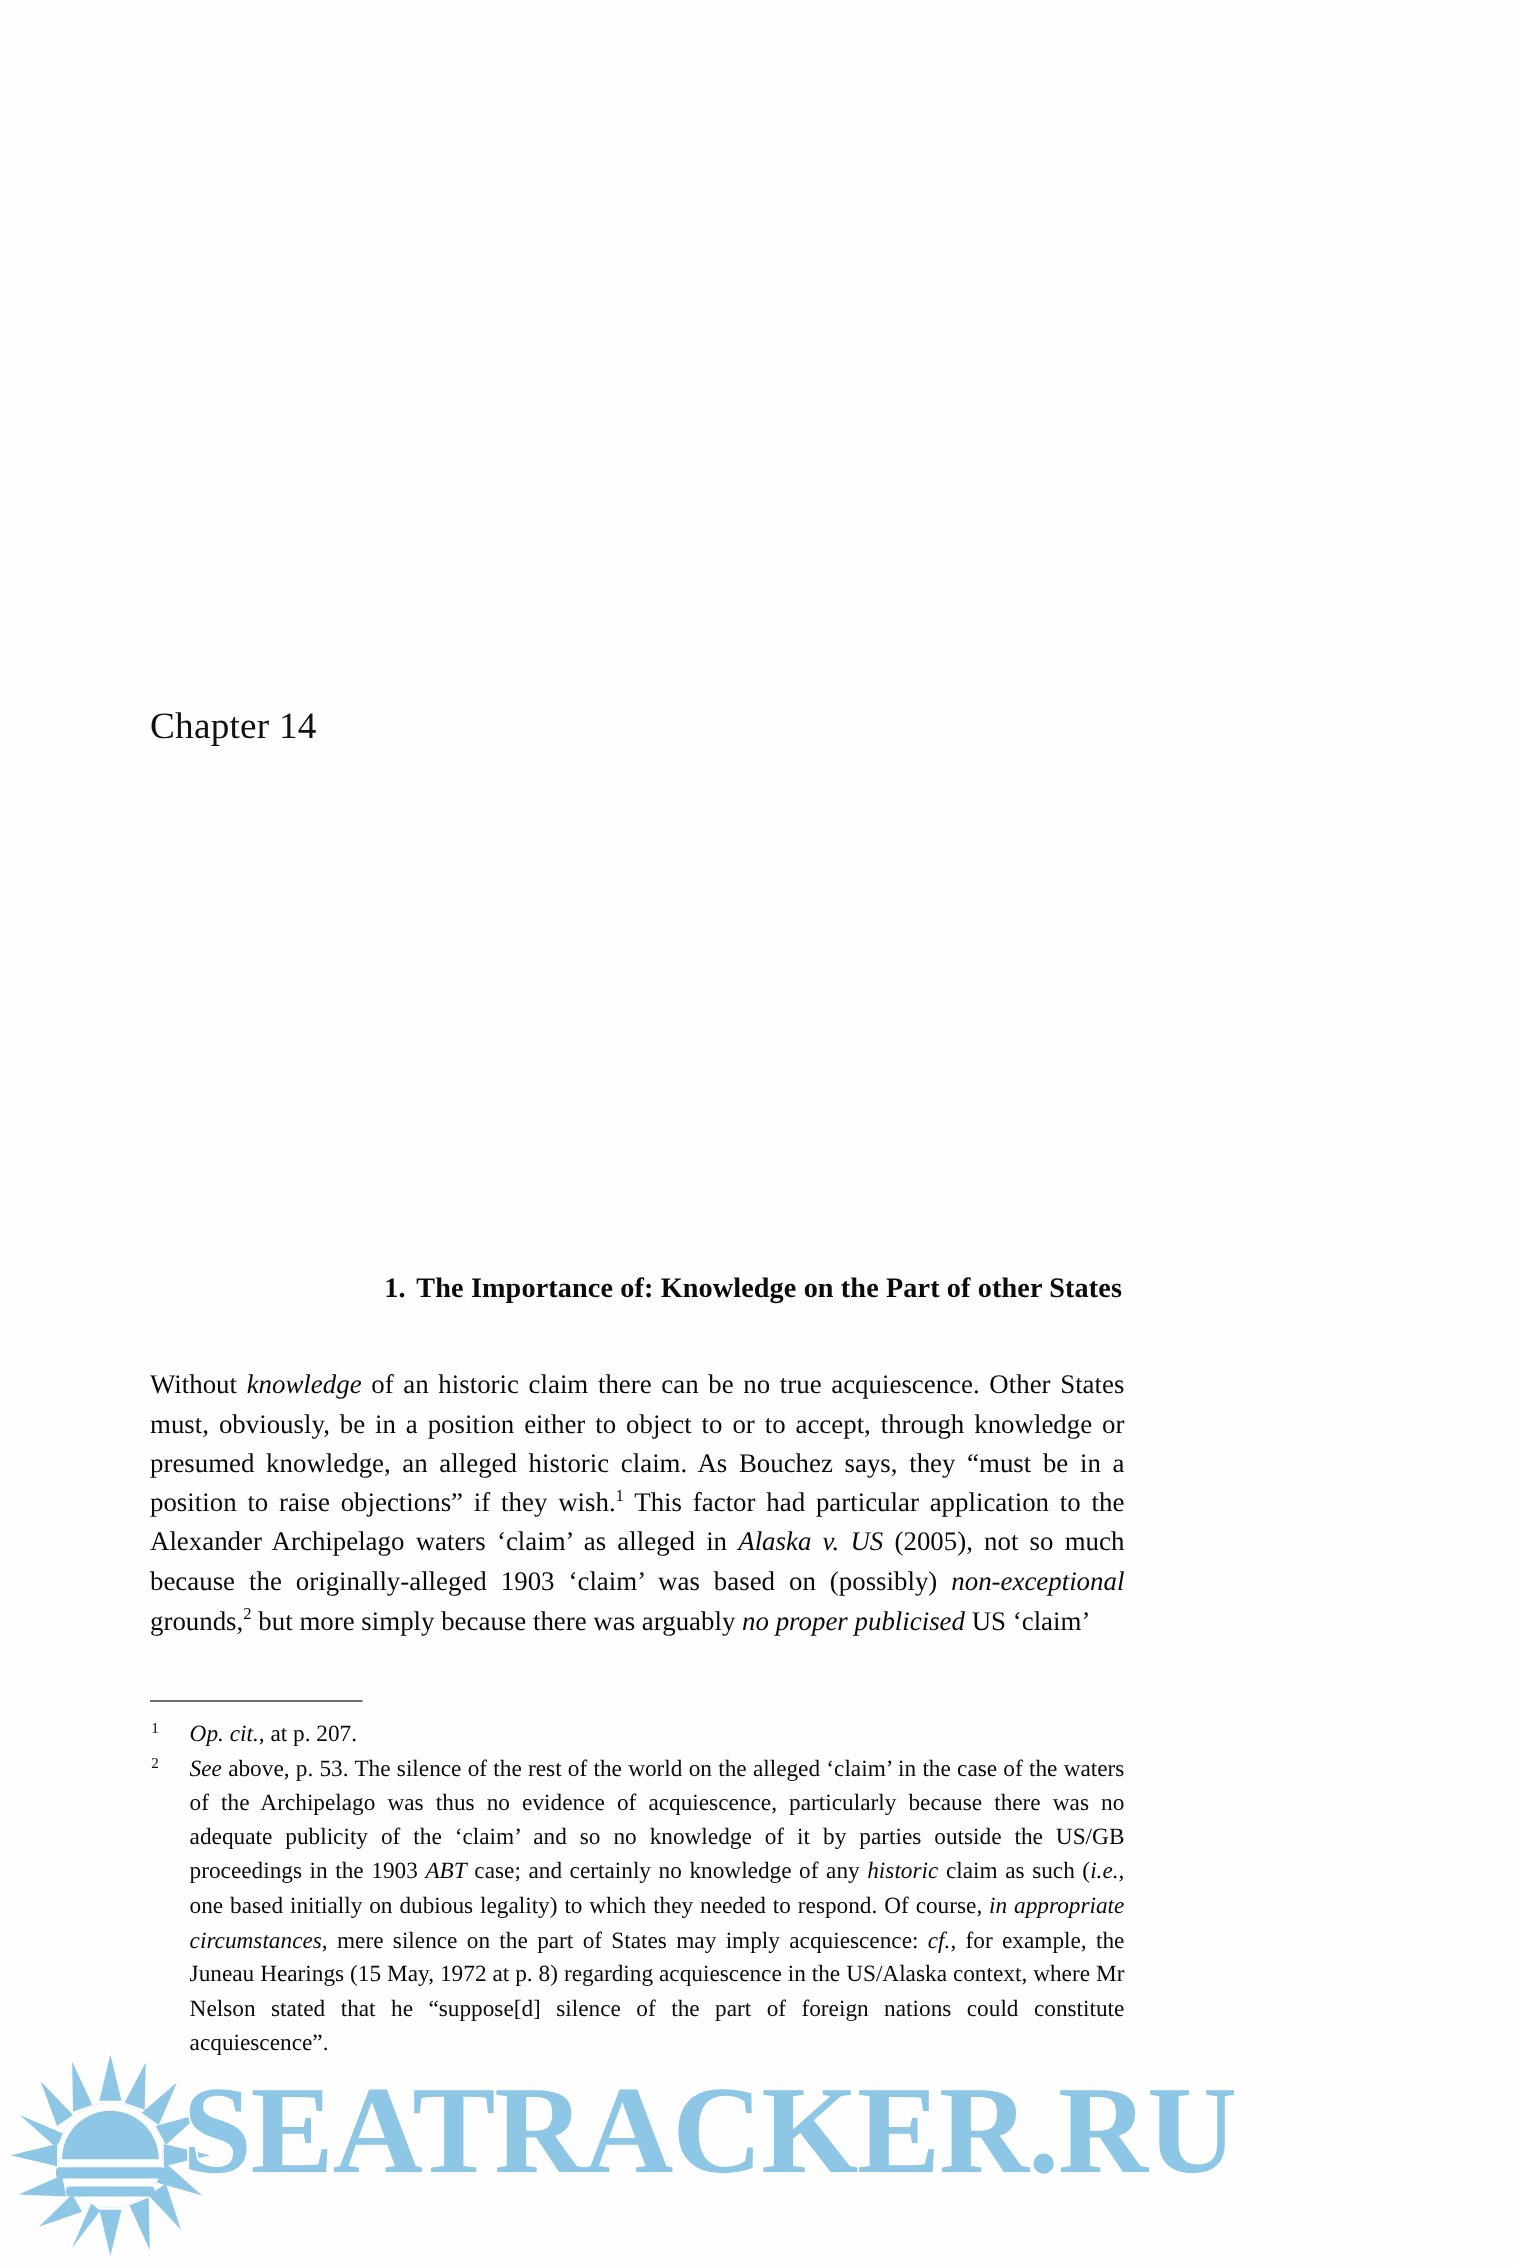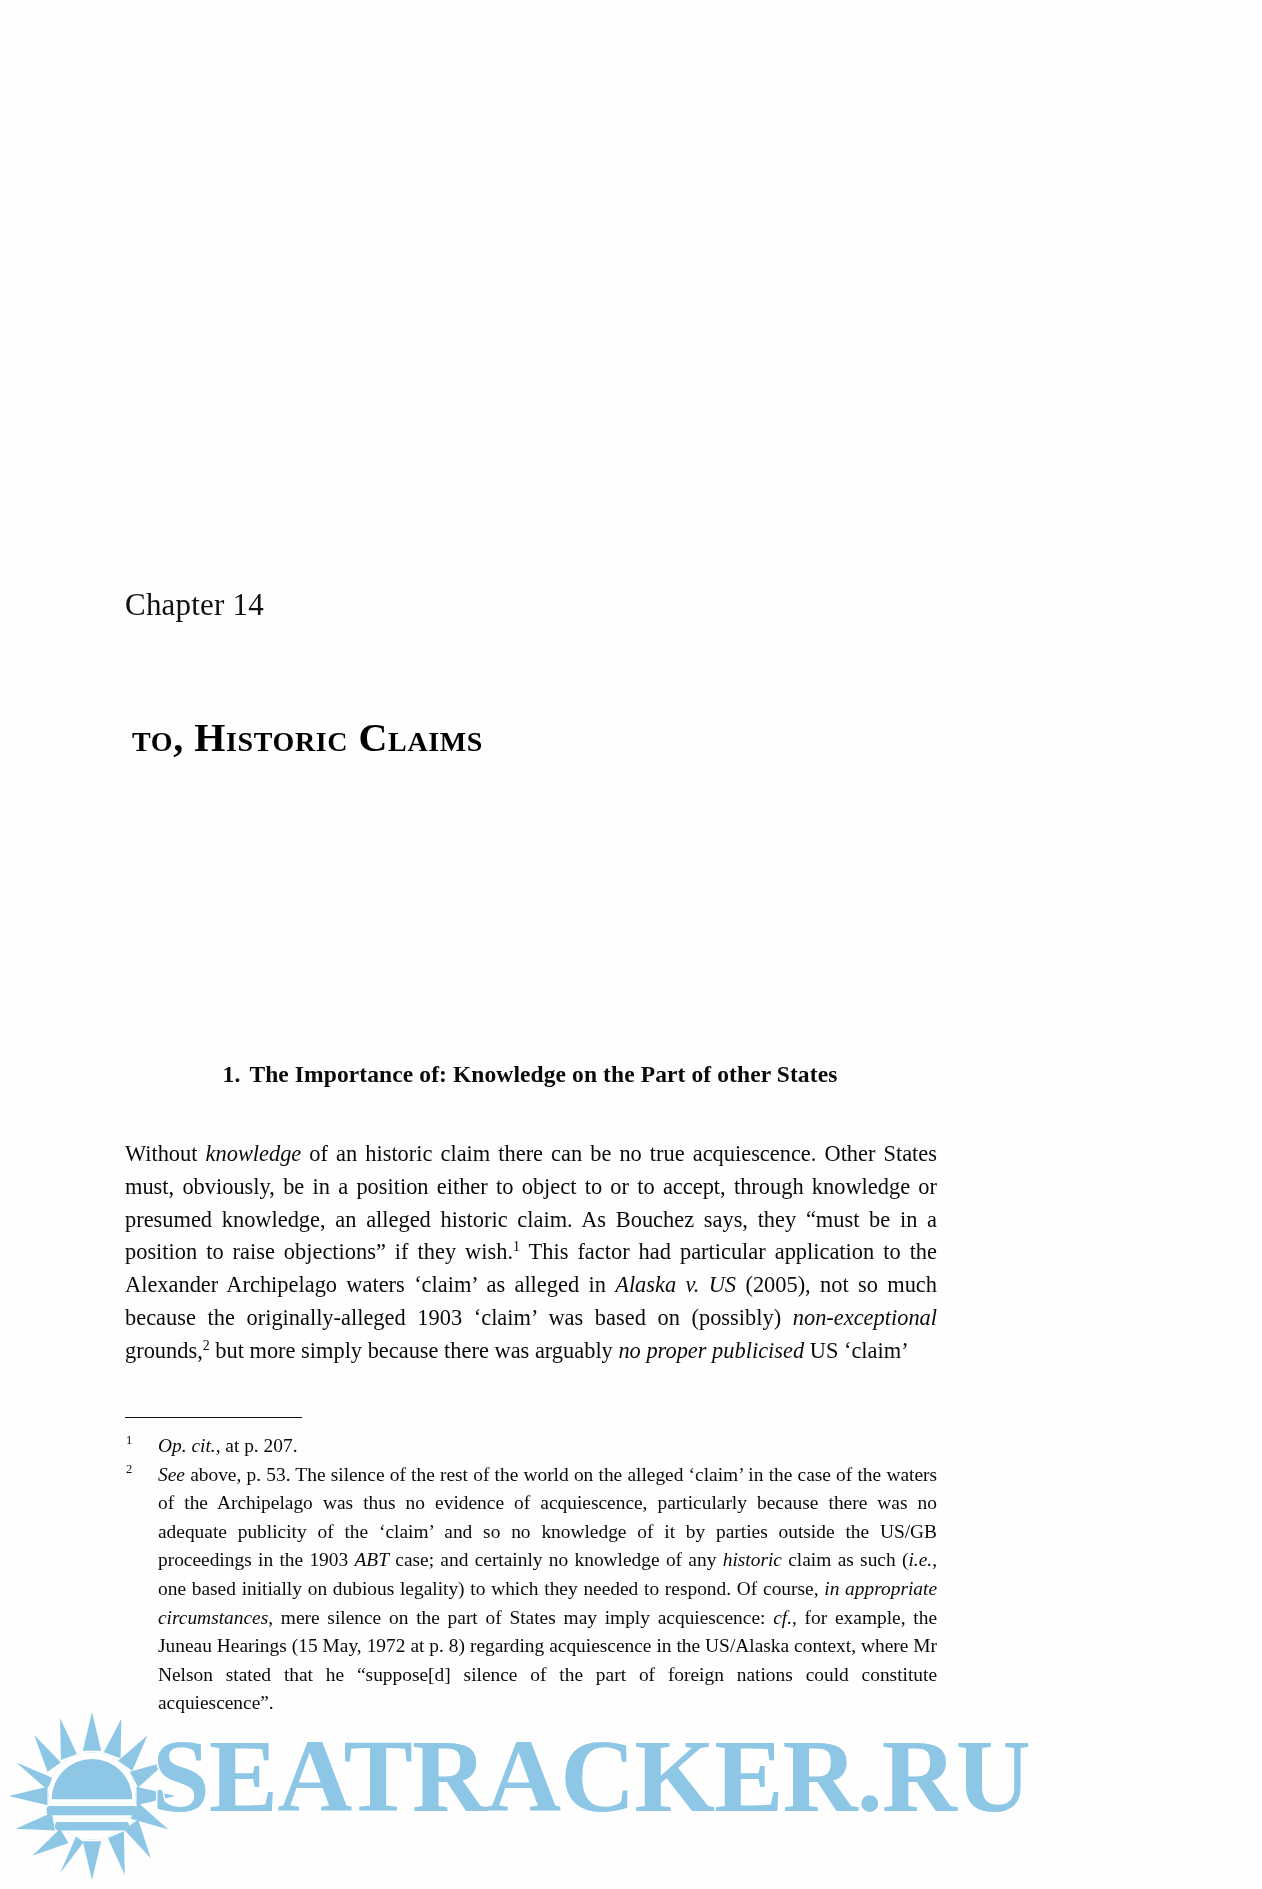--- a/index.html
+++ b/index.html
@@ -60,21 +60,21 @@
     display: block;
     white-space: nowrap;
   }
 
   
   .section-heading {
     position: absolute;
     top: 1041px;
     left: 0;
     width: 810px;
-    text-align: center;
+    text-align: right;
     font-size: 23.5px;
     letter-spacing: 0.1px;
     color: #0b0b0b;
   }
   .section-heading .num {
     margin-right: 9px;
   }
 
   
   .body-para {
@@ -179,21 +179,20 @@
 </style>
 </head>
 <body>
 
 <div class="page">
   <div class="content">
 
     <div class="chapter-label">Chapter 14</div>
 
     <h1 class="chapter-title">
-      <span class="ln">to, Historic Claims</span>
     </h1>
 
     <h2 class="section-heading">
       <span class="num">1.</span><span>The Importance of: Knowledge on the Part of other States</span>
     </h2>
 
     <p class="body-para"><span>Without </span><i>knowledge</i><span> of an historic claim there can be no true acquiescence. Other States must, obviously, be in a position either to object to or to accept, through knowledge or presumed knowledge, an alleged historic claim. As Bouchez says, they “must be in a position to raise objections” if they wish.</span><sup>1</sup><span> This factor had particular application to the Alexander Archipelago waters ‘claim’ as alleged in </span><i>Alaska v. US</i><span> (2005), not so much because the originally-alleged 1903 ‘claim’ was based on (possibly) </span><i>non-exceptional</i><span> grounds,</span><sup>2</sup><span> but more simply because there was arguably </span><i>no proper publicised</i><span> US ‘claim’</span></p>
 
     <div class="fn-rule"></div>
 

